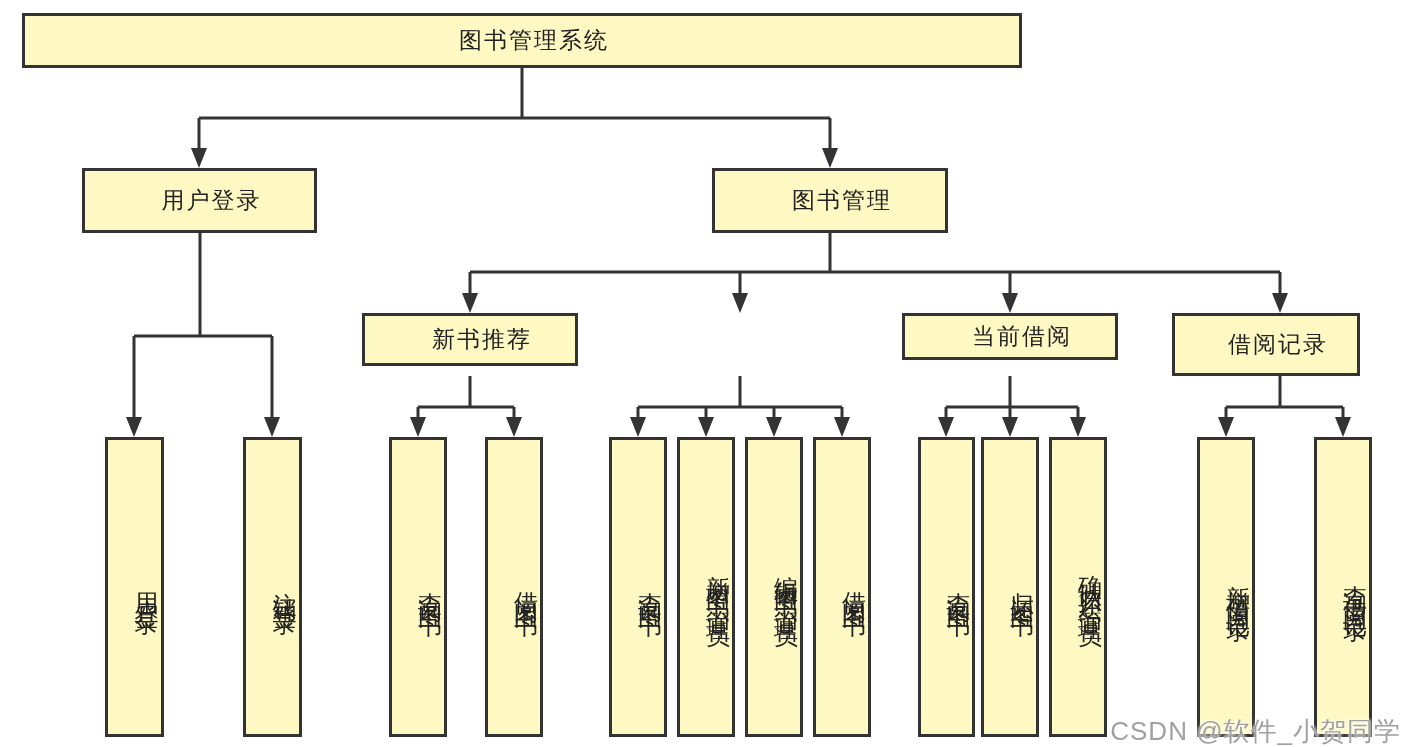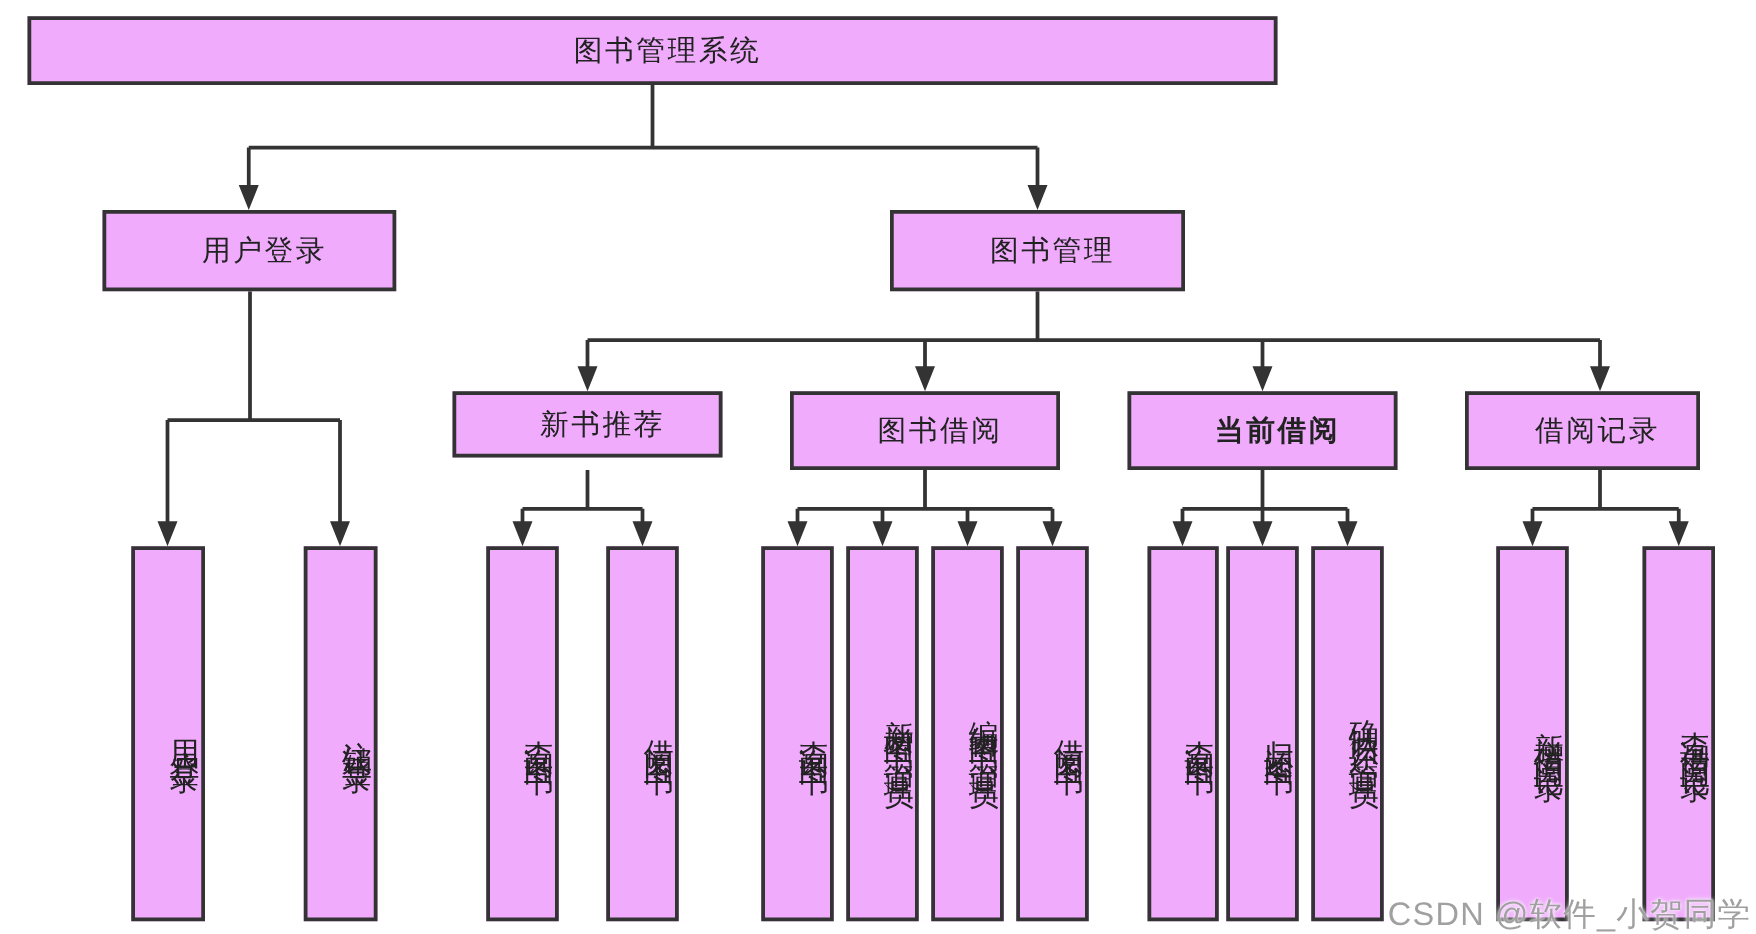--- a/index.html
+++ b/index.html
@@ -2,21 +2,21 @@
 <html><head>
 <meta charset="utf-8">
 <style>
   html,body{margin:0;padding:0;background:#fff;}
   .canvas{
     position:relative;width:1405px;height:747px;background:#ffffff;
     font-family:"Liberation Sans","DejaVu Sans",sans-serif;overflow:hidden;
   }
   .connectors{position:absolute;left:0;top:0;pointer-events:none;}
   .node{
-    position:absolute;box-sizing:border-box;border:3px solid #333333;background:#f0abfc;
+    position:absolute;box-sizing:border-box;border:3px solid #333333;background:#fef9c3;
     display:flex;align-items:center;justify-content:center;color:#222222;padding-left:24px;
   }
   .h-node{font-size:23px;letter-spacing:2px;font-weight:500;}
   .v-node{font-size:24px;font-weight:500;}
   .v-node span{
     writing-mode:vertical-rl;text-orientation:mixed;letter-spacing:7px;line-height:1;
     display:block;
   }
   .watermark{
     position:absolute;right:4px;top:714px;font-size:26px;color:#a0a0a0;
@@ -48,22 +48,21 @@
          M1070 417 L1086 417 L1078 437 Z M1218 417 L1234 417 L1226 437 Z
          M1335 417 L1351 417 L1343 437 Z"></path>
   </svg>
 
   <div class="node h-node" style="left:22px;top:13px;width:1000px;height:55px;">图书管理系统</div>
 
   <div class="node h-node" style="left:82px;top:168px;width:235px;height:65px;">用户登录</div>
   <div class="node h-node" style="left:712px;top:168px;width:236px;height:65px;">图书管理</div>
 
   <div class="node h-node" style="left:362px;top:313px;width:216px;height:53px;">新书推荐</div>
-  <div class="node h-node" style="left:632px;top:313px;width:216px;height:63px;">图书借阅</div>
-  <div class="node h-node" style="left:902px;top:313px;width:216px;height:63px;font-weight:bold;">当前借阅</div>
+  <div class="node h-node" style="left:902px;top:313px;width:216px;height:47px;">当前借阅</div>
   <div class="node h-node" style="left:1172px;top:313px;width:188px;height:63px;">借阅记录</div>
 
   <div class="node v-node" style="left:105px;top:437px;width:59px;height:300px;">
     <span>用户登录</span>
   </div>
   <div class="node v-node" style="left:243px;top:437px;width:59px;height:300px;">
     <span>注销登录</span>
   </div>
 
   <div class="node v-node" style="left:389px;top:437px;width:58px;height:300px;">

